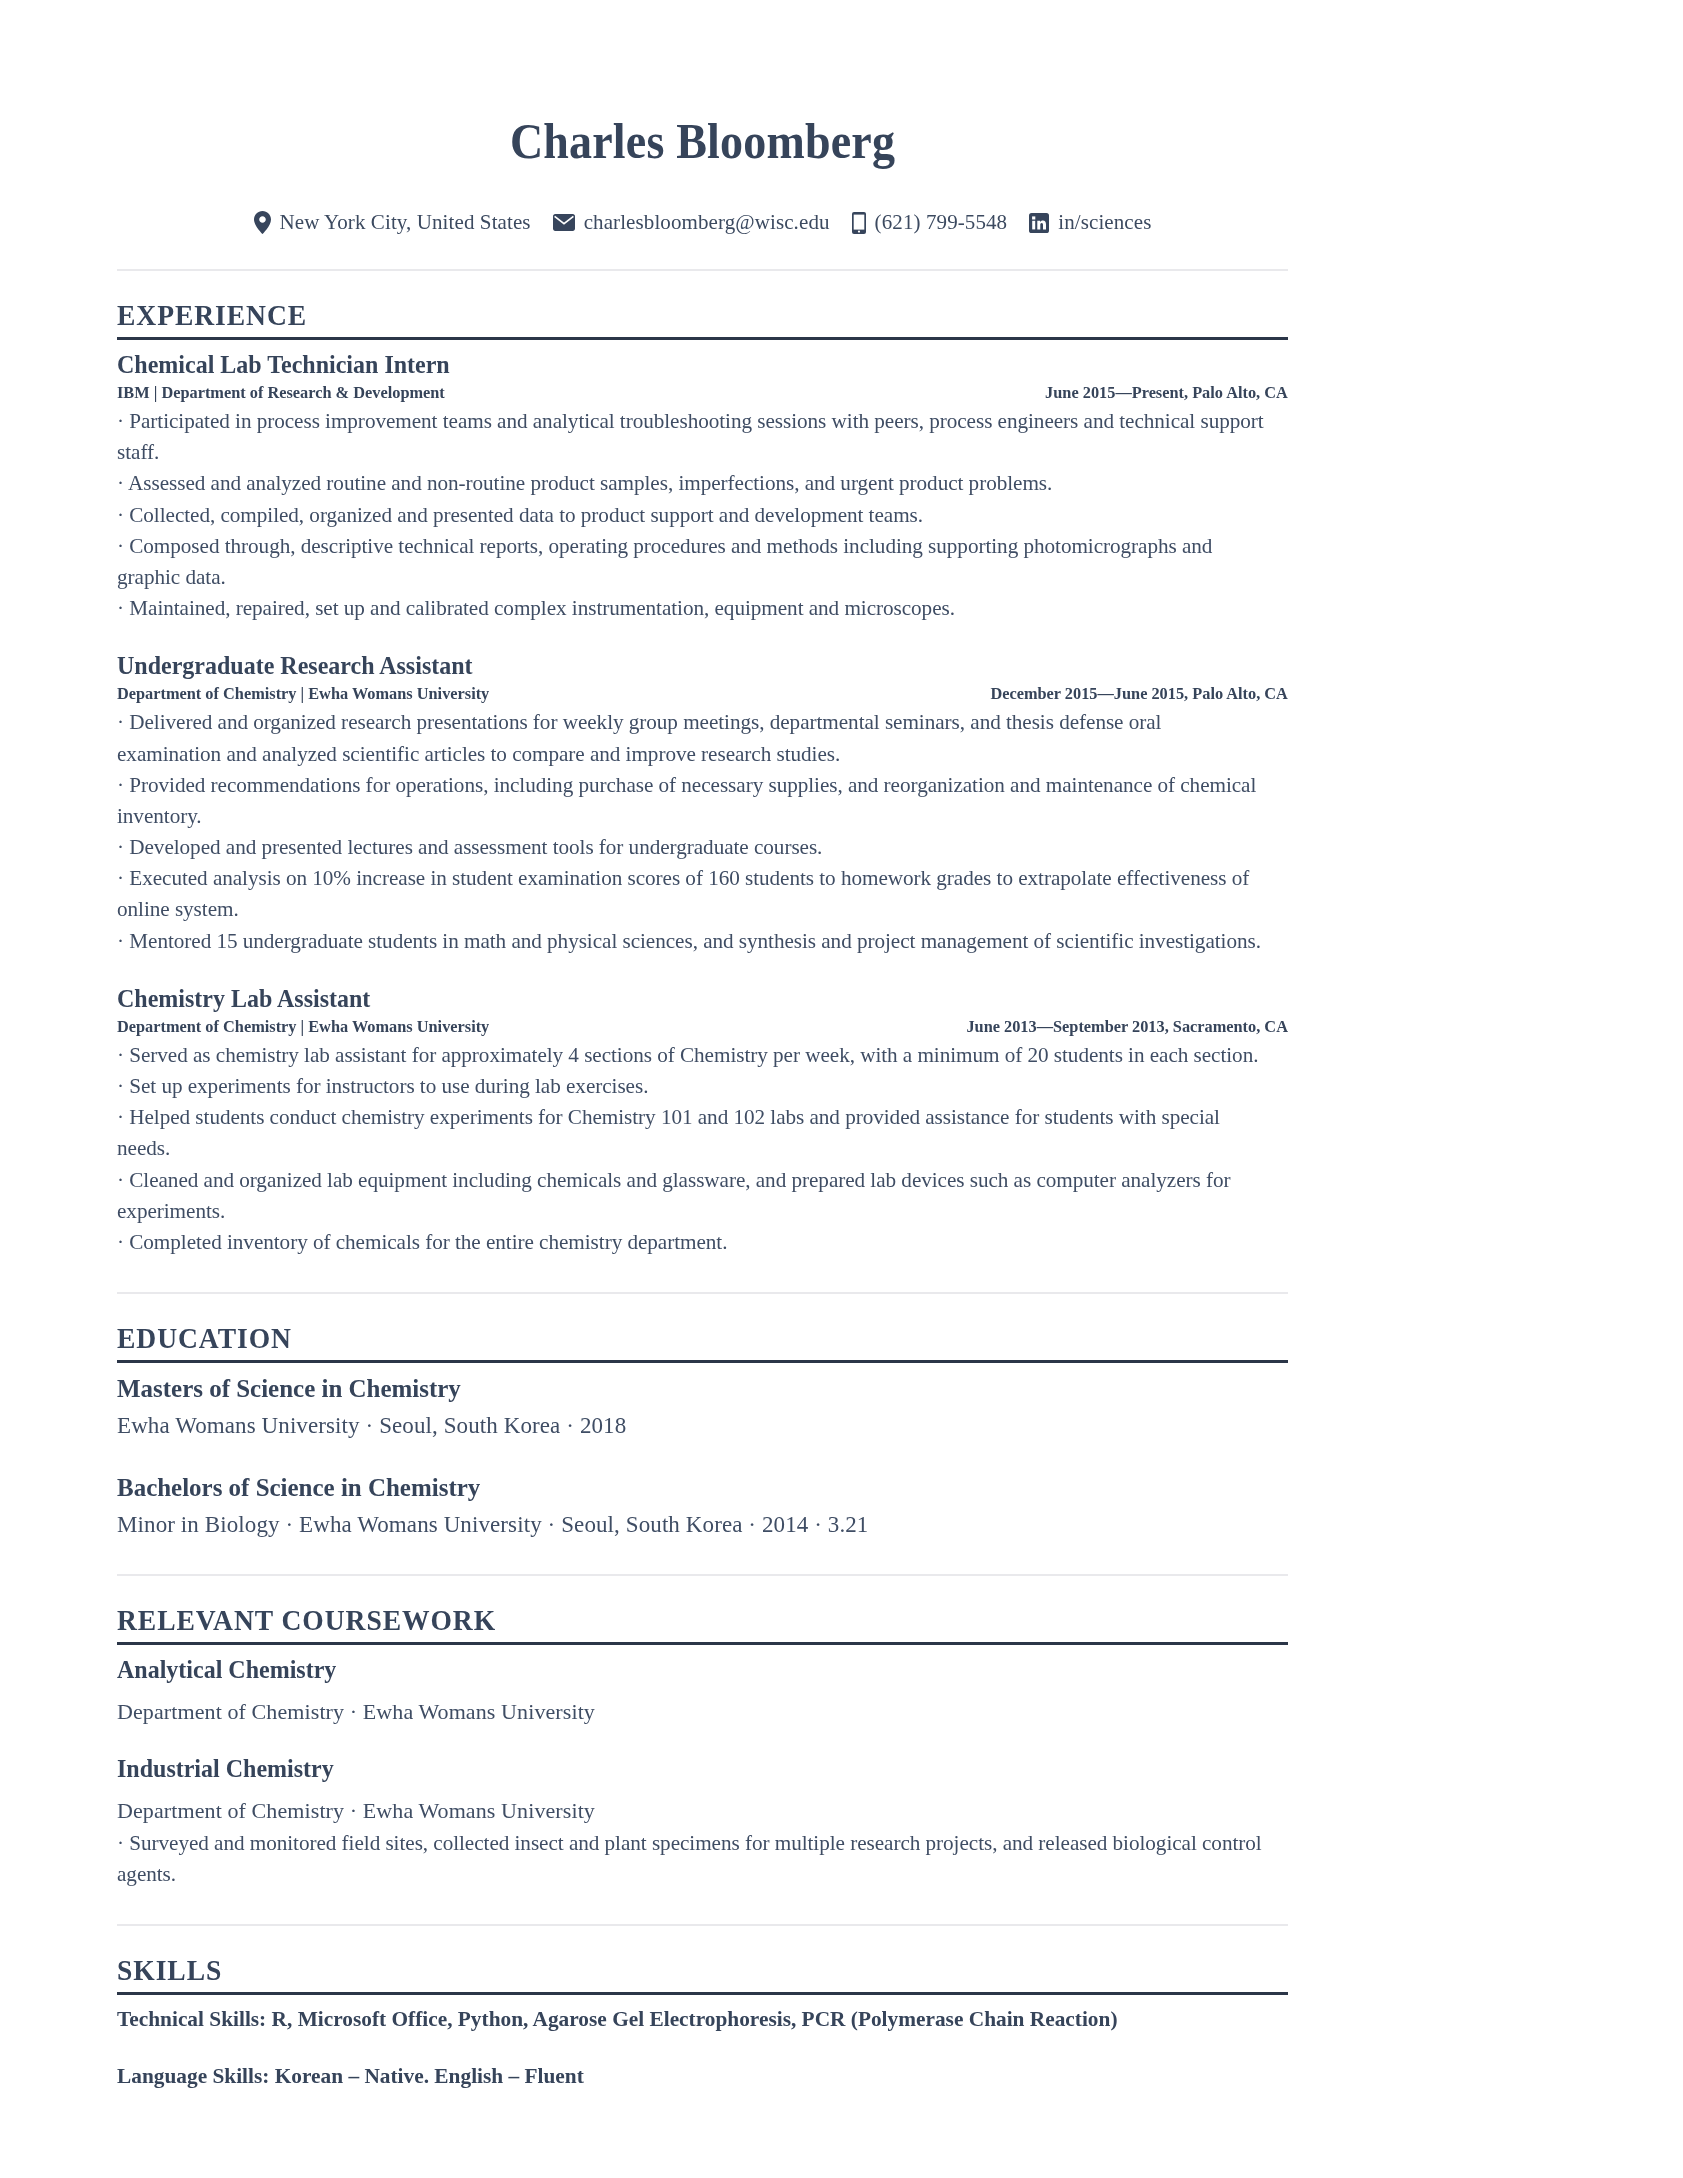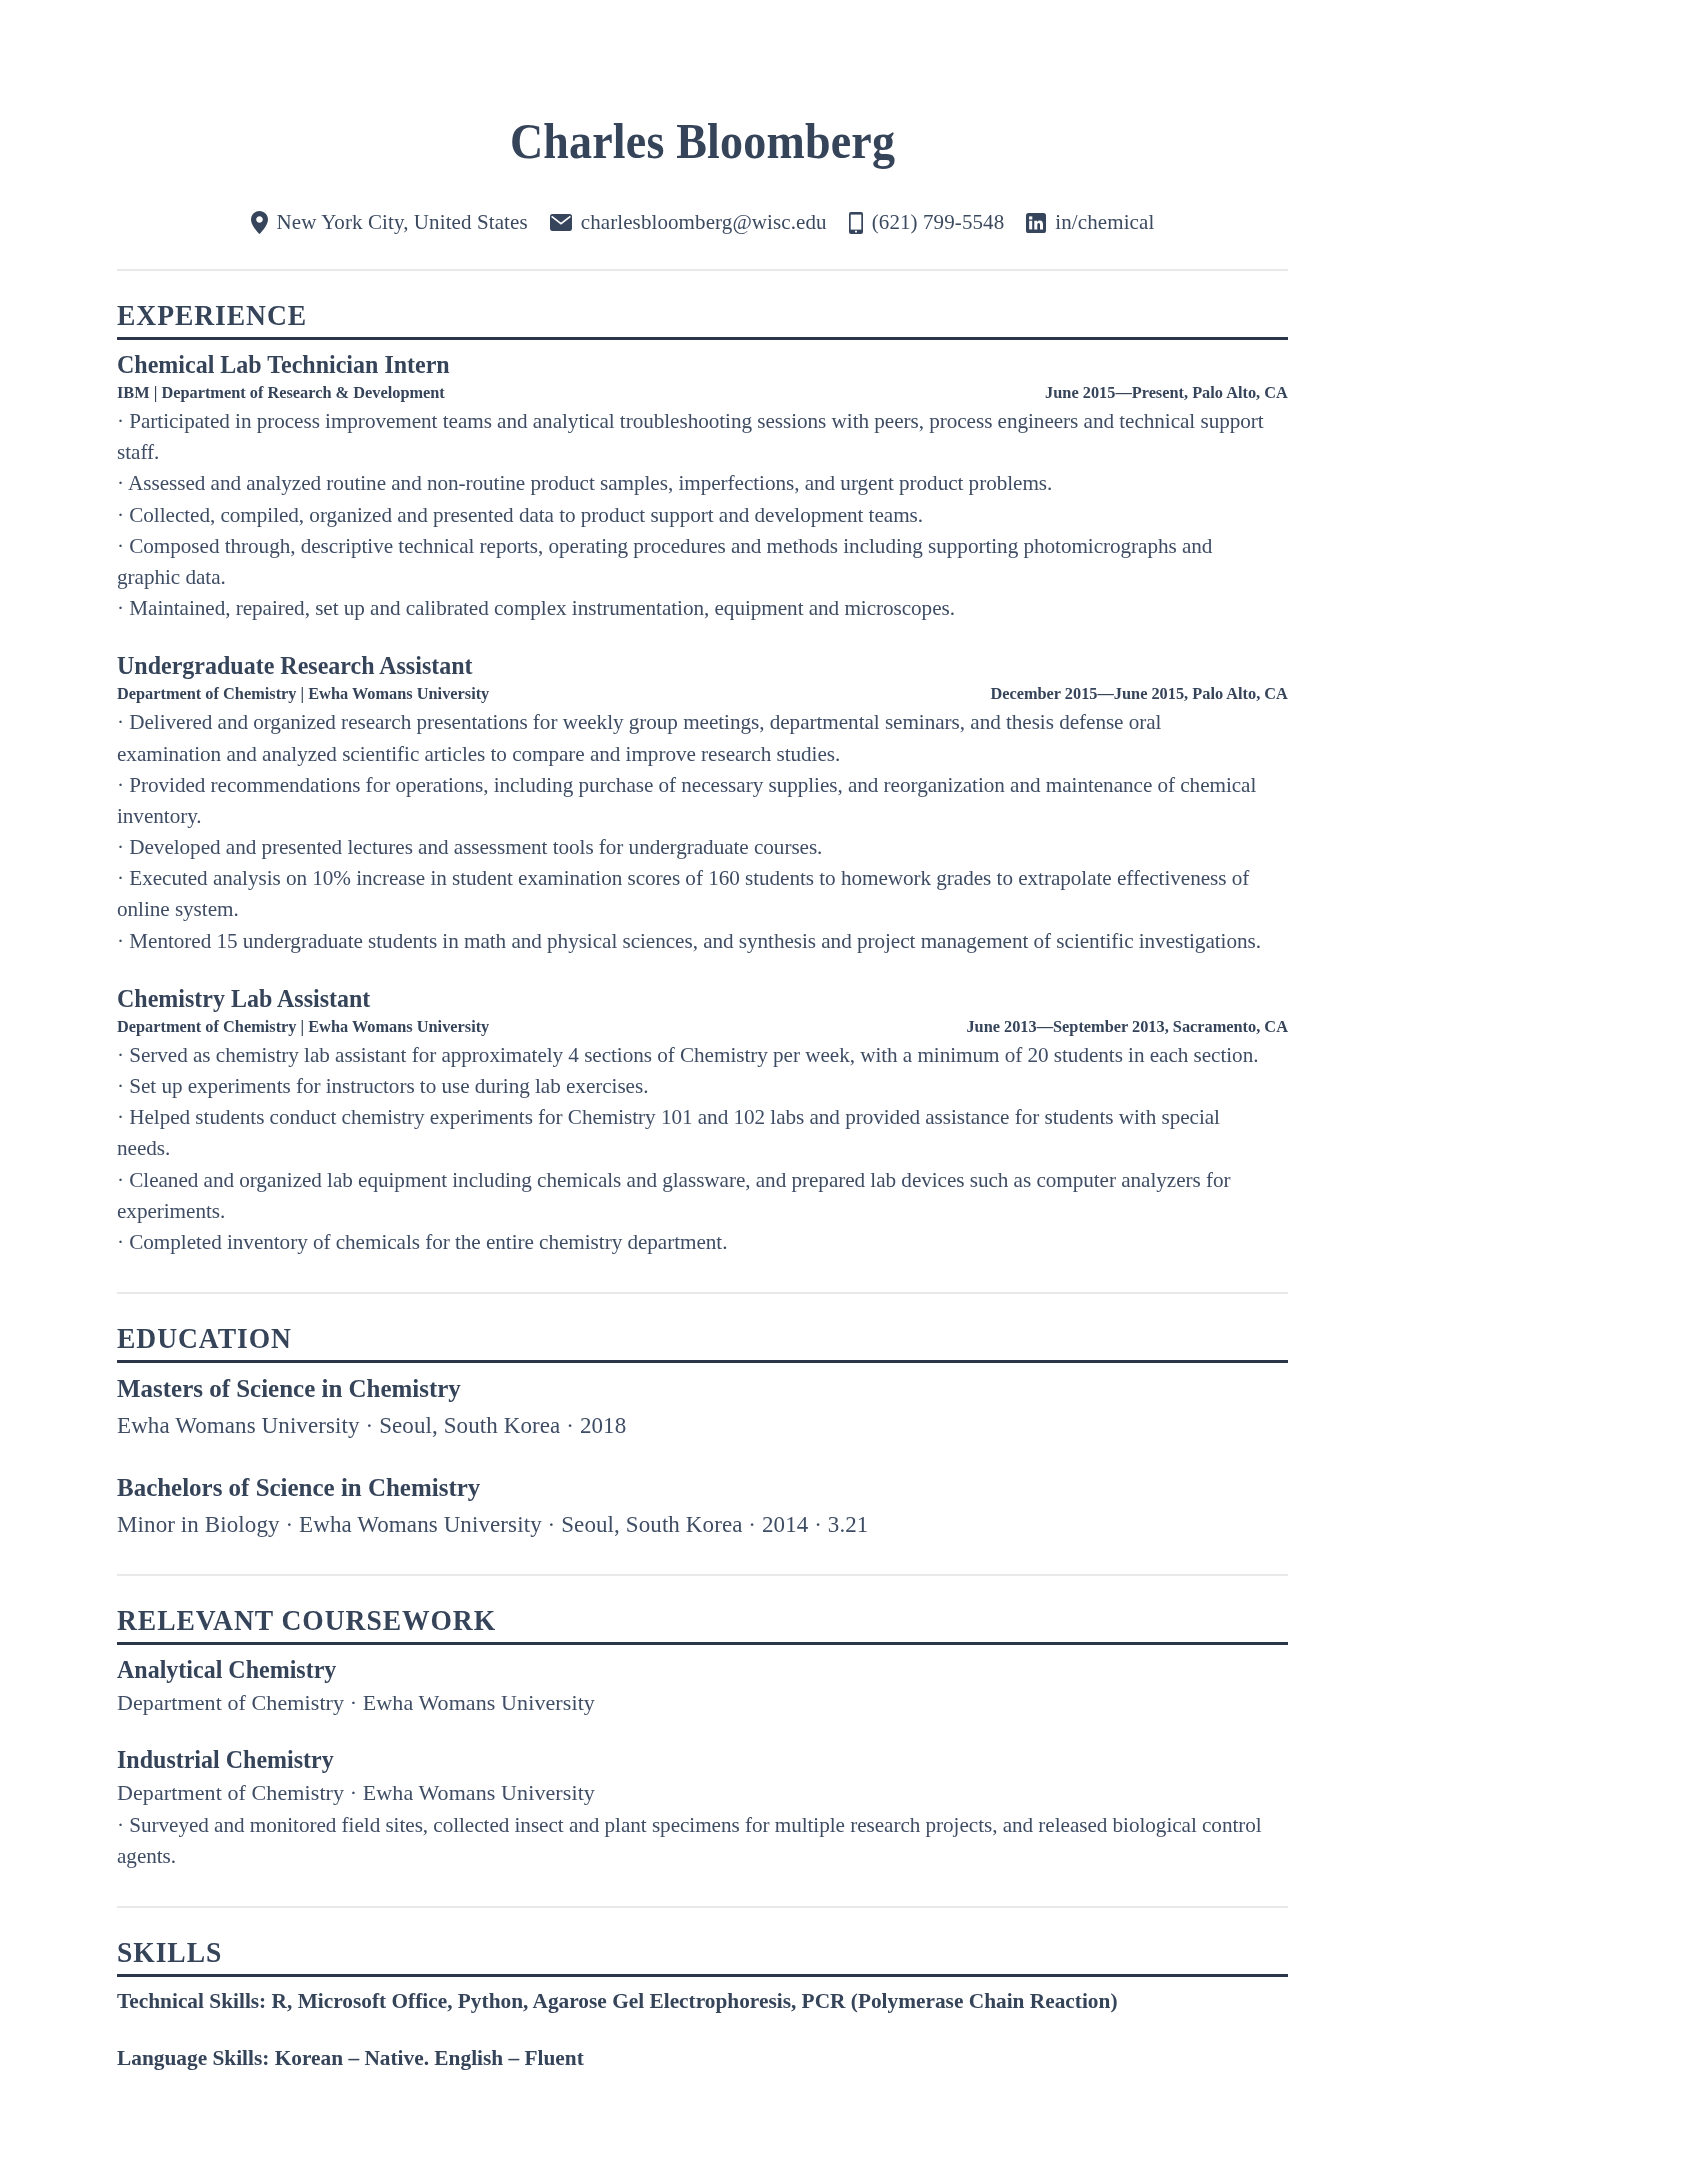--- a/index.html
+++ b/index.html
@@ -146,21 +146,21 @@
     font-weight: bold;
     color: #36445a;
     line-height: 1.3;
     transform: scaleX(0.96);
     transform-origin: left center;
   }
   .course-sub {
     font-size: 22px;
     color: #3f4d64;
     line-height: 1.35;
-    margin-top: 2px;
+    margin-top: 11px;
     letter-spacing: 0.1px;
   }
 
   
   .skill-line {
     font-size: 22px;
     font-weight: bold;
     color: #36445a;
     line-height: 1.35;
     transform: scaleX(0.97);
@@ -210,21 +210,21 @@
 
       <span class="contact-item">
         <span class="ico">
           <svg width="20" height="20" viewBox="0 0 20 20">
             <rect x="0" y="0" width="20" height="20" rx="2.6" fill="#37455c"></rect>
             <rect x="3.2" y="7.8" width="3" height="8.6" fill="#ffffff"></rect>
             <rect x="3.1" y="3.4" width="3.2" height="3.1" fill="#ffffff"></rect>
             <path d="M8.3 7.8H11.1V9.1C11.6 8.2 12.6 7.6 13.9 7.6C16 7.6 17 9 17 11.4V16.4H14V12C14 10.8 13.6 10.1 12.6 10.1C11.7 10.1 11.3 10.8 11.3 12V16.4H8.3V7.8Z" fill="#ffffff"></path>
           </svg>
         </span>
-        <span class="ctext">in/chemical</span>
+        <span class="ctext">in/sciences</span>
       </span>
 
     </div>
   </div>
 
   <div class="section">
     <div class="sep"></div>
     <div class="section-title">EXPERIENCE</div>
     <div class="section-rule"></div>
 

